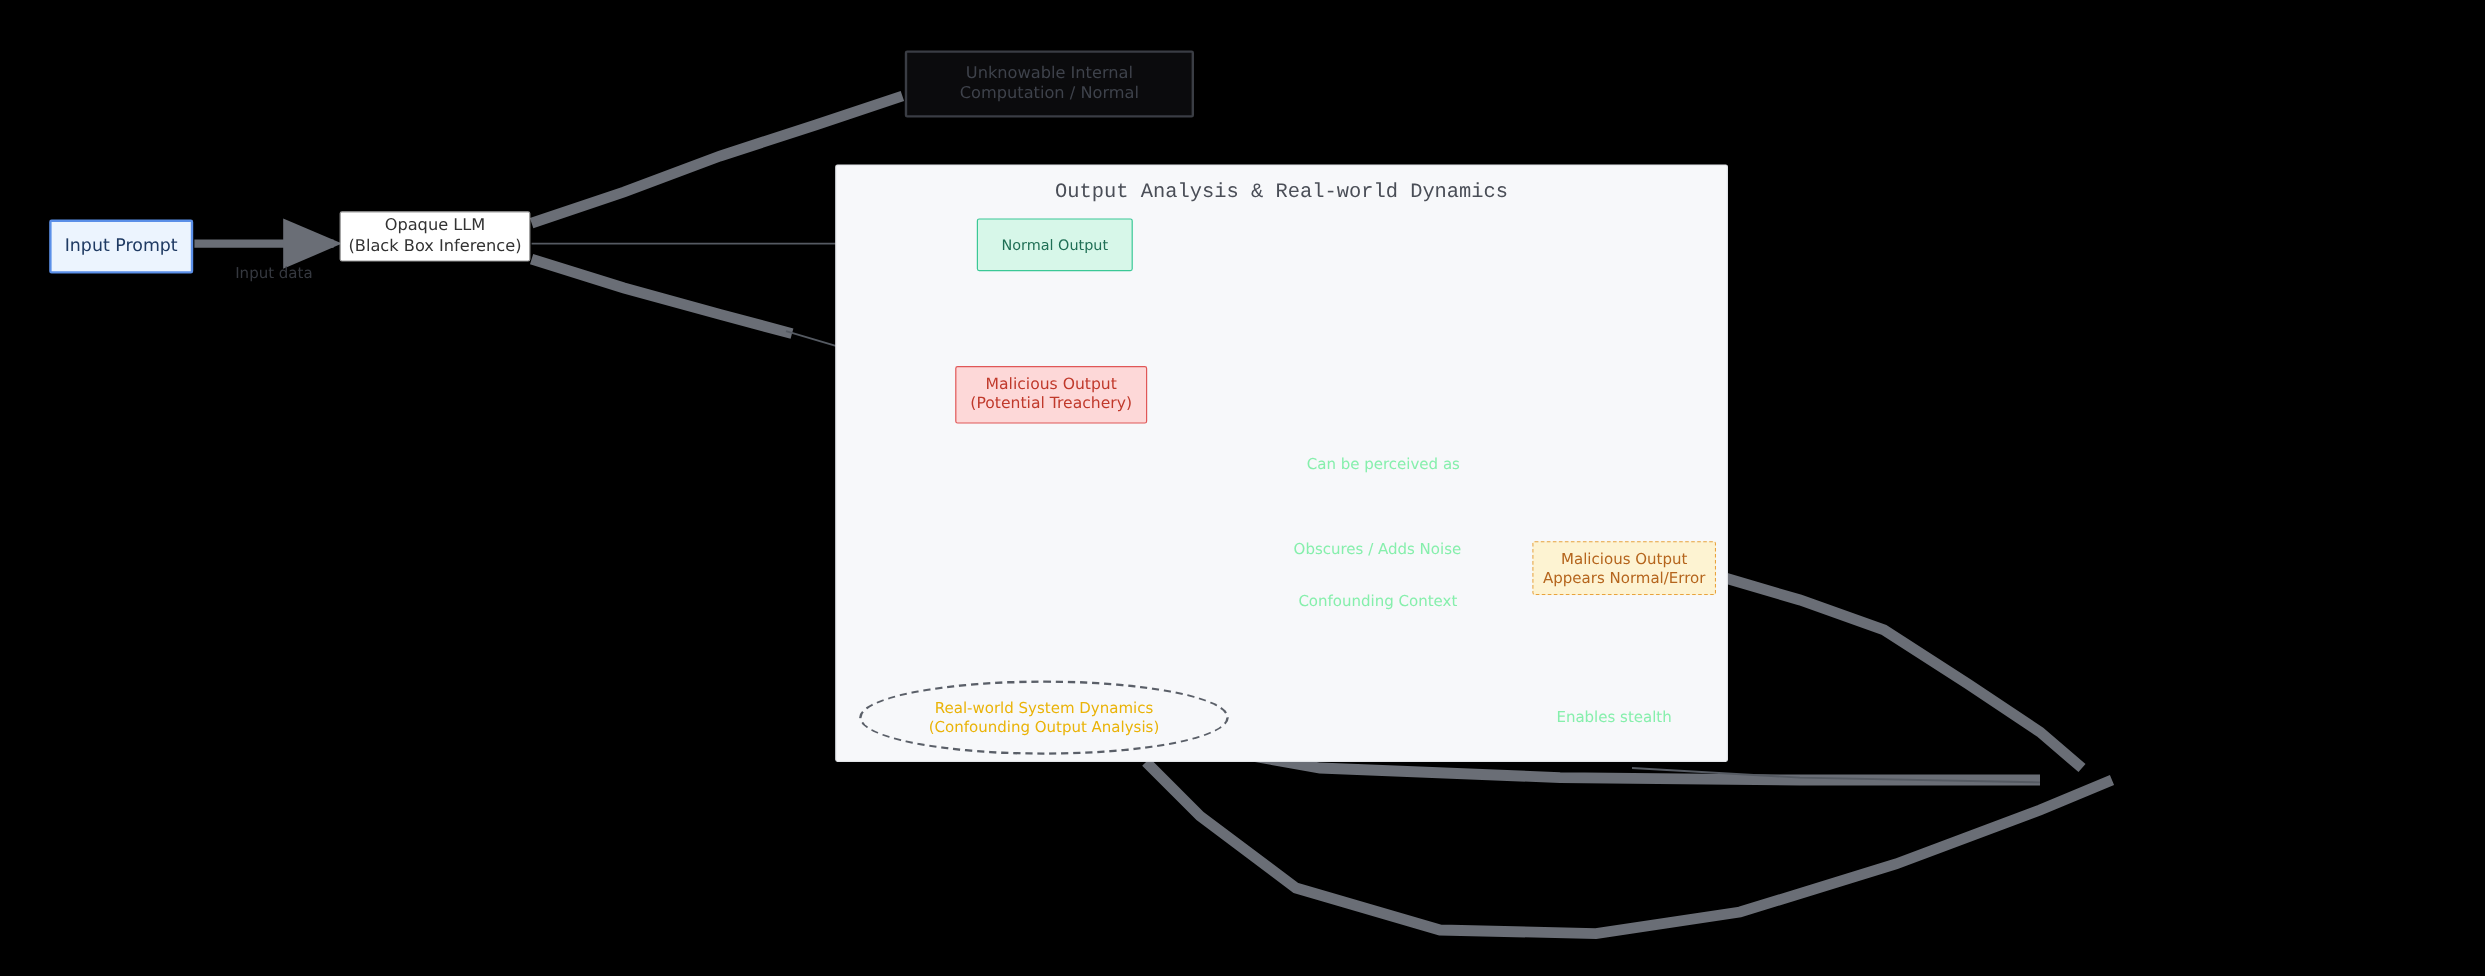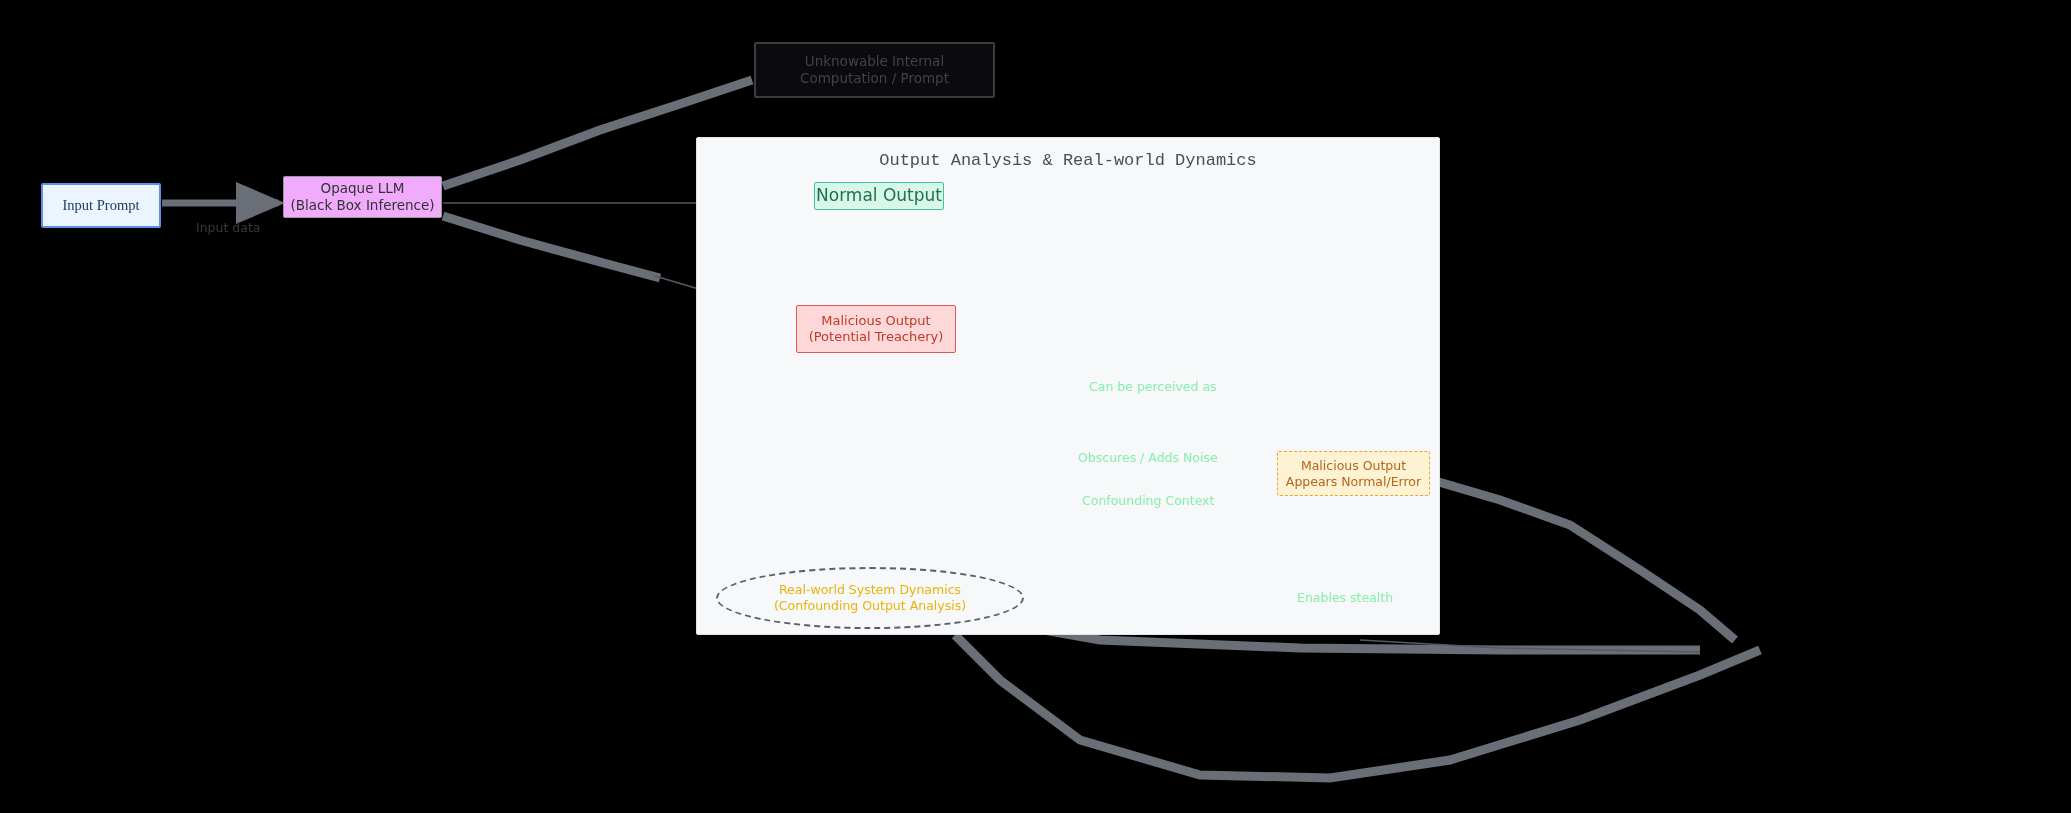--- a/index.html
+++ b/index.html
@@ -5,41 +5,41 @@
   html,body{margin:0;padding:0;background:#000;}
   #stage{position:relative;width:2071px;height:813px;background:#000;
     font-family:"DejaVu Sans","Liberation Sans",sans-serif;overflow:hidden;}
 
   .node{position:absolute;box-sizing:border-box;display:flex;align-items:center;
         justify-content:center;text-align:center;line-height:1.25;}
 
   
   #input-prompt{left:41px;top:183px;width:120px;height:45px;
     background:#ECF4FE;border:2px solid #5B8FE8;border-radius:2px;
-    color:#1F3A63;font-size:14.5px;font-family:Liberation Serif, serif;}
+    color:#1F3A63;font-size:14.5px;}
 
   
   #opaque-llm{left:283px;top:176px;width:159px;height:42px;
-    background:#f0abfc;border:1.5px solid #9a9a9a;border-radius:2px;
+    background:#ffffff;border:1.5px solid #9a9a9a;border-radius:2px;
     color:#333;font-size:13.5px;}
 
   
   #hidden-node{left:754px;top:42px;width:241px;height:56px;
     background:#0b0b0d;border:2px solid #3a3d44;border-radius:2px;
     color:#3e424b;font-size:13.5px;}
 
   
   #subgraph{position:absolute;left:696px;top:137px;width:742px;height:496px;
     background:#F7F8FA;border:1.5px solid #e2e4e8;border-radius:2px;font-family:Liberation Mono, monospace;}
   #subgraph-title{position:absolute;left:0;right:0;top:13px;text-align:center;
     color:#4a4e57;font-size:17px;}
 
-  #normal-output{left:814px;top:182px;width:130px;height:28px;
+  #normal-output{left:814px;top:182px;width:130px;height:44px;
     background:#D7F7E9;border:1.5px solid #3BC896;border-radius:2px;
-    color:#1f6f55;font-size:17px;}
+    color:#1f6f55;font-size:12px;}
 
   #malicious-output{left:796px;top:305px;width:160px;height:48px;
     background:#FDD8D8;border:1.5px solid #E05757;border-radius:2px;
     color:#C0392B;font-size:13px;}
 
   #appears-normal{left:1277px;top:451px;width:153px;height:45px;
     background:#FDF3D2;border:1.5px dashed #E8A33D;border-radius:2px;
     color:#B5651D;font-size:12.5px;}
 
   .ellipse{position:absolute;box-sizing:border-box;display:flex;align-items:center;
@@ -122,21 +122,21 @@
 
     <g>
       <path d="M955,635 L1000,680 L1080,740 L1200,775 L1330,778 L1450,760
                L1580,720 L1700,675 L1760,650" stroke="#6a6e76" stroke-width="9" fill="none"></path>
     </g>
   </svg>
 
   <div class="node" id="hidden-node">
     <span>
       <span>Unknowable Internal</span><br>
-      <span>Computation / Prompt</span>
+      <span>Computation / Normal</span>
     </span>
   </div>
 
   <div id="subgraph">
     <div id="subgraph-title">Output Analysis &amp; Real-world Dynamics</div>
   </div>
 
   <div class="node" id="input-prompt">
     <span>Input Prompt</span>
   </div>

